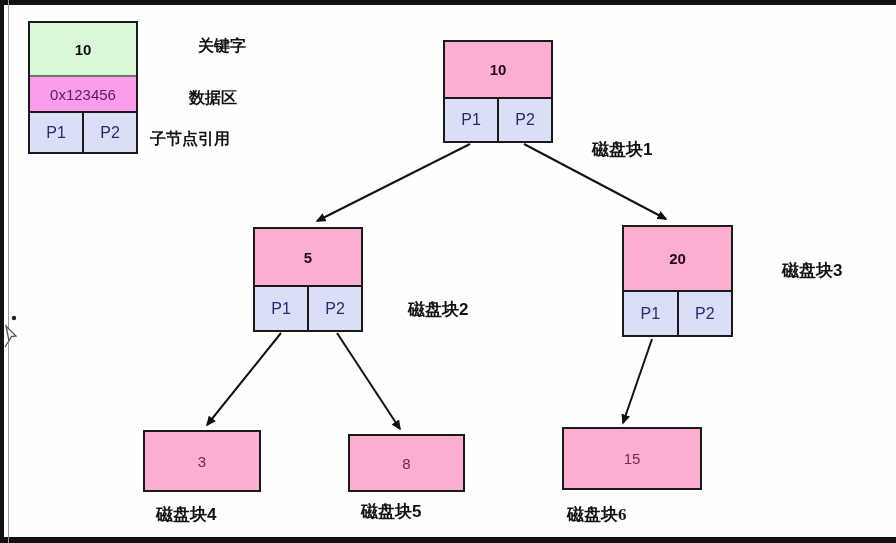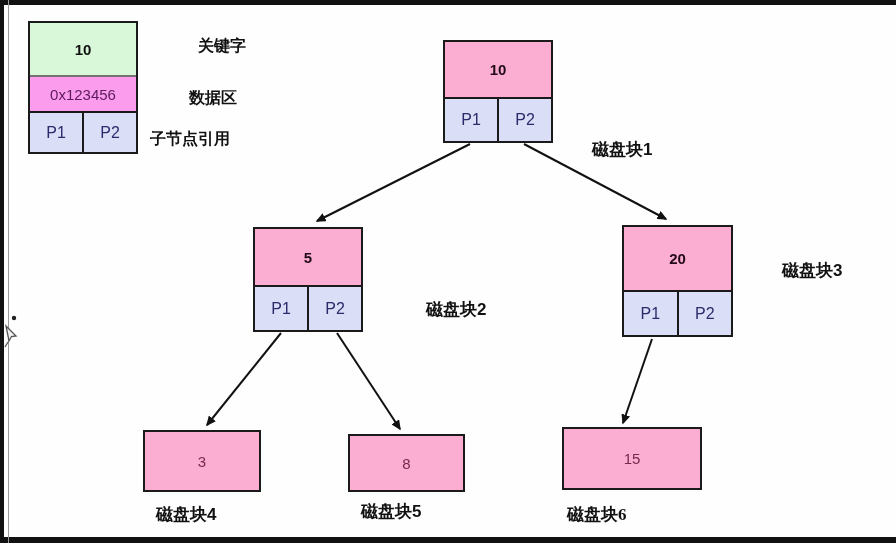--- a/index.html
+++ b/index.html
@@ -92,21 +92,21 @@
 </div>
 <div class="caption" style="left:592px;top:92px;margin-top:46px;">磁盘块1</div>
 
 <div class="node" style="left:253px;top:227px;width:110px;height:105px;">
   <div class="key">5</div>
   <div class="prow" style="height:43px;">
     <div class="pcell">P1</div>
     <div class="pcell">P2</div>
   </div>
 </div>
-<div class="caption" style="left:408px;top:298px;margin-left:18px;">磁盘块2</div>
+<div class="caption" style="left:408px;top:298px;">磁盘块2</div>
 
 <div class="node" style="left:622px;top:225px;width:111px;height:112px;text-align:center;">
   <div class="key">20</div>
   <div class="prow" style="height:43px;">
     <div class="pcell">P1</div>
     <div class="pcell">P2</div>
   </div>
 </div>
 <div class="caption" style="left:782px;top:259px;">磁盘块3</div>
 

